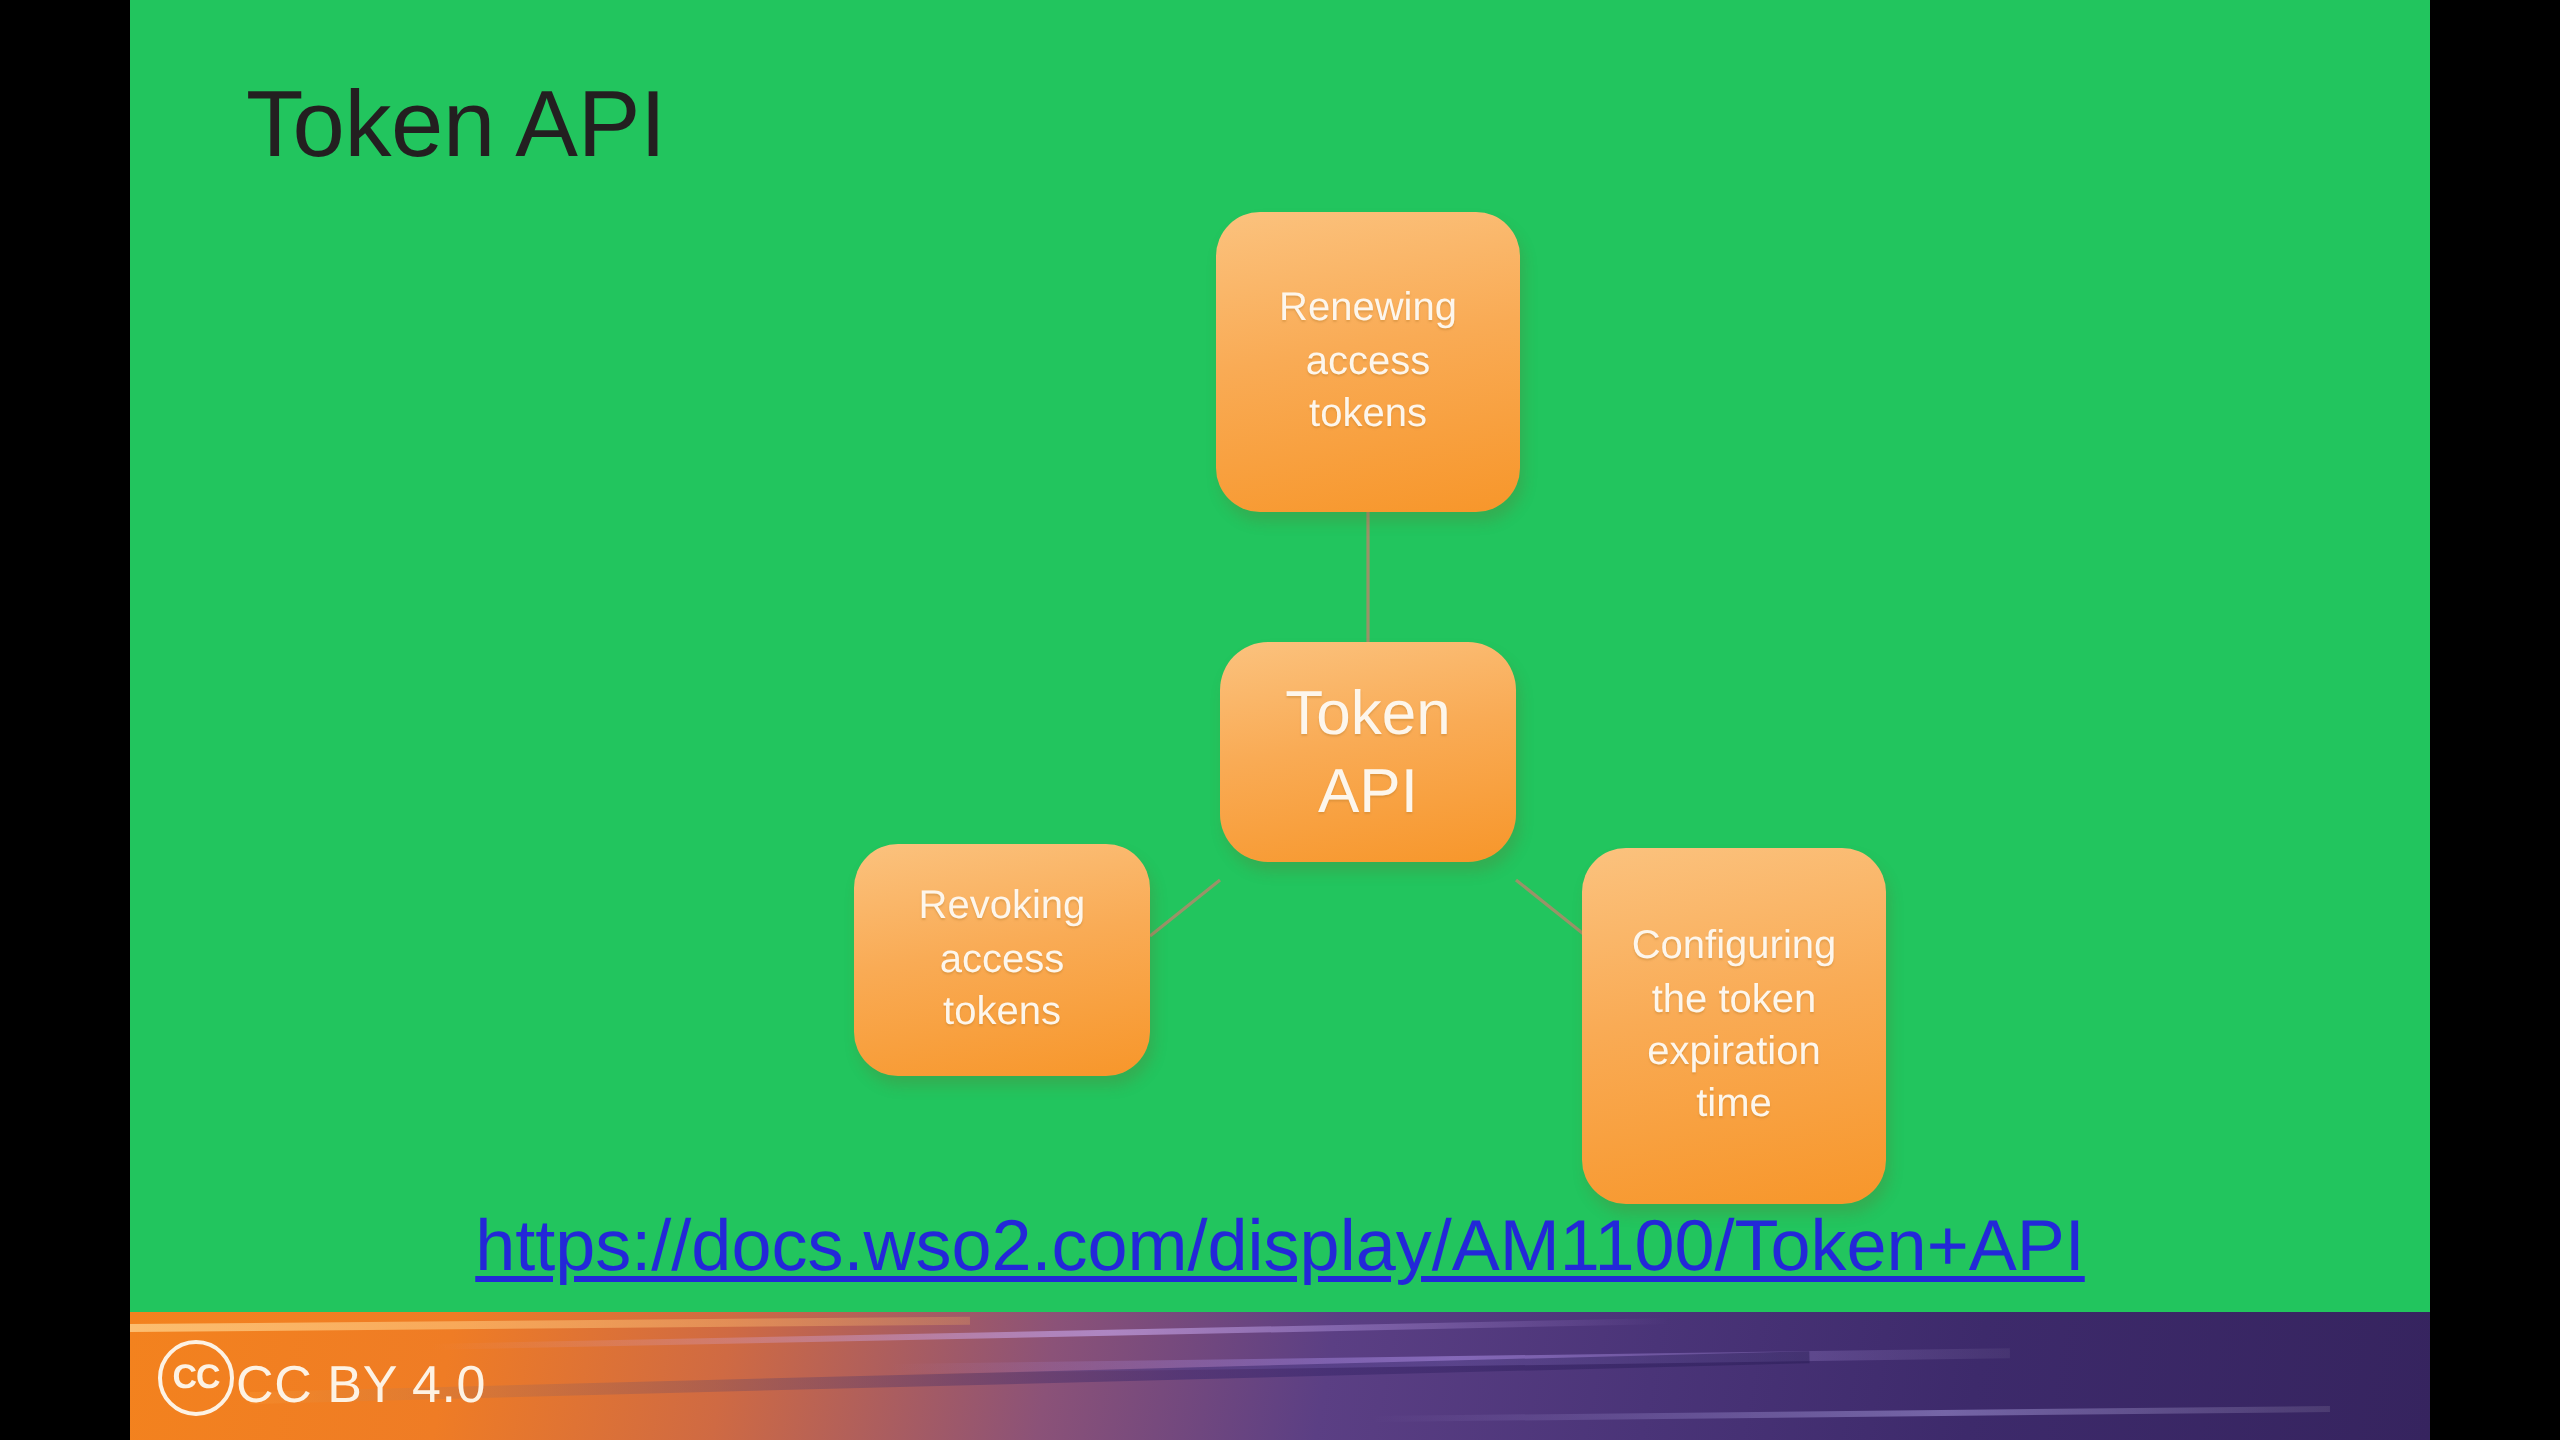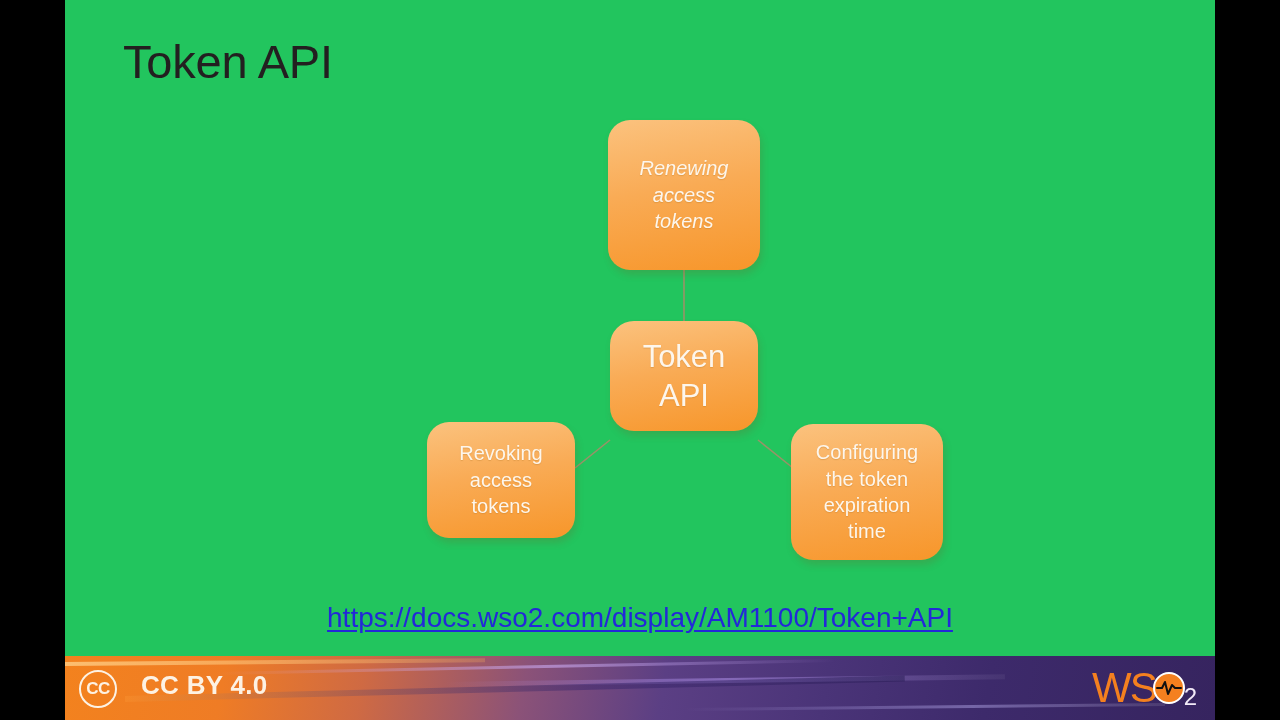--- a/index.html
+++ b/index.html
@@ -76,24 +76,23 @@
   }
 
   .node .node-label {
     display: block;
     white-space: pre-line;
     text-shadow: 0 1px 1px rgba(180, 120, 40, 0.35);
   }
 
   #node-renewing {
     left: 543px;
-    top: 120px;
+    top: 106px;
     width: 152px;
     height: 150px;
-    font-style: italic;
   }
   #node-renewing .node-label {
     font-size: 20px;
     line-height: 1.32;
   }
 
   #node-center {
     left: 545px;
     top: 321px;
     width: 148px;
@@ -113,35 +112,35 @@
   }
   #node-revoking .node-label {
     font-size: 20px;
     line-height: 1.32;
   }
 
   #node-configuring {
     left: 726px;
     top: 424px;
     width: 152px;
-    height: 136px;
+    height: 178px;
   }
   #node-configuring .node-label {
     font-size: 20px;
     line-height: 1.32;
   }
 
   
   #doc-link {
     position: absolute;
     left: 0;
     top: 602px;
     width: 1150px;
     text-align: center;
-    font-size: 28px;
+    font-size: 36px;
     color: #2328d8;
     text-decoration: underline;
     text-underline-offset: 3px;
     cursor: pointer;
   }
 
   
   #footer {
     position: absolute;
     left: 0;
@@ -191,40 +190,40 @@
     left: 0px; top: 6px; width: 420px; height: 4px;
     background: linear-gradient(90deg, rgba(255,210,140,0.75) 0%, rgba(255,180,90,0.25) 100%);
     transform: rotate(-0.5deg);
   }
 
   #cc-block {
     position: absolute;
     left: 14px;
     top: 14px;
     display: flex;
-    align-items: flex-start;
-    gap: 24px;
+    align-items: flex-end;
+    gap: 1px;
   }
   #cc-logo {
     width: 38px;
     height: 38px;
     border: 2.5px solid #fdf2e4;
     border-radius: 50%;
     display: flex;
     align-items: center;
     justify-content: center;
     font-size: 17px;
     font-weight: bold;
     color: #fdf2e4;
     letter-spacing: -0.5px;
     box-sizing: border-box;
   }
   #cc-text {
     font-size: 26px;
-    font-weight: bold;
+    font-weight: normal;
     color: #fdf2e4;
     letter-spacing: 0.3px;
   }
 
   #wso2-logo {
     position: absolute;
     right: 18px;
     top: 8px;
     height: 48px;
     display: flex;
@@ -308,25 +307,16 @@
       <div class="streak s1"></div>
       <div class="streak s2"></div>
       <div class="streak s3"></div>
       <div class="streak s4"></div>
 
       <div id="cc-block">
         <div id="cc-logo">CC</div>
         <div id="cc-text">CC BY 4.0</div>
       </div>
 
-      <div id="wso2-logo">
-        <span id="wso2-ws">WS</span>
-        <span id="wso2-circle">
-          <svg width="26" height="18" viewBox="0 0 26 18">
-            <polyline points="1,9 6,9 9,3 12,15 16,6 19,9 25,9" fill="none" stroke="#111111" stroke-width="2" stroke-linecap="round" stroke-linejoin="round"></polyline>
-          </svg>
-        </span>
-        <span id="wso2-sub">2</span>
-      </div>
     </div>
 
   </div>
 </div>
 
 </body></html>

